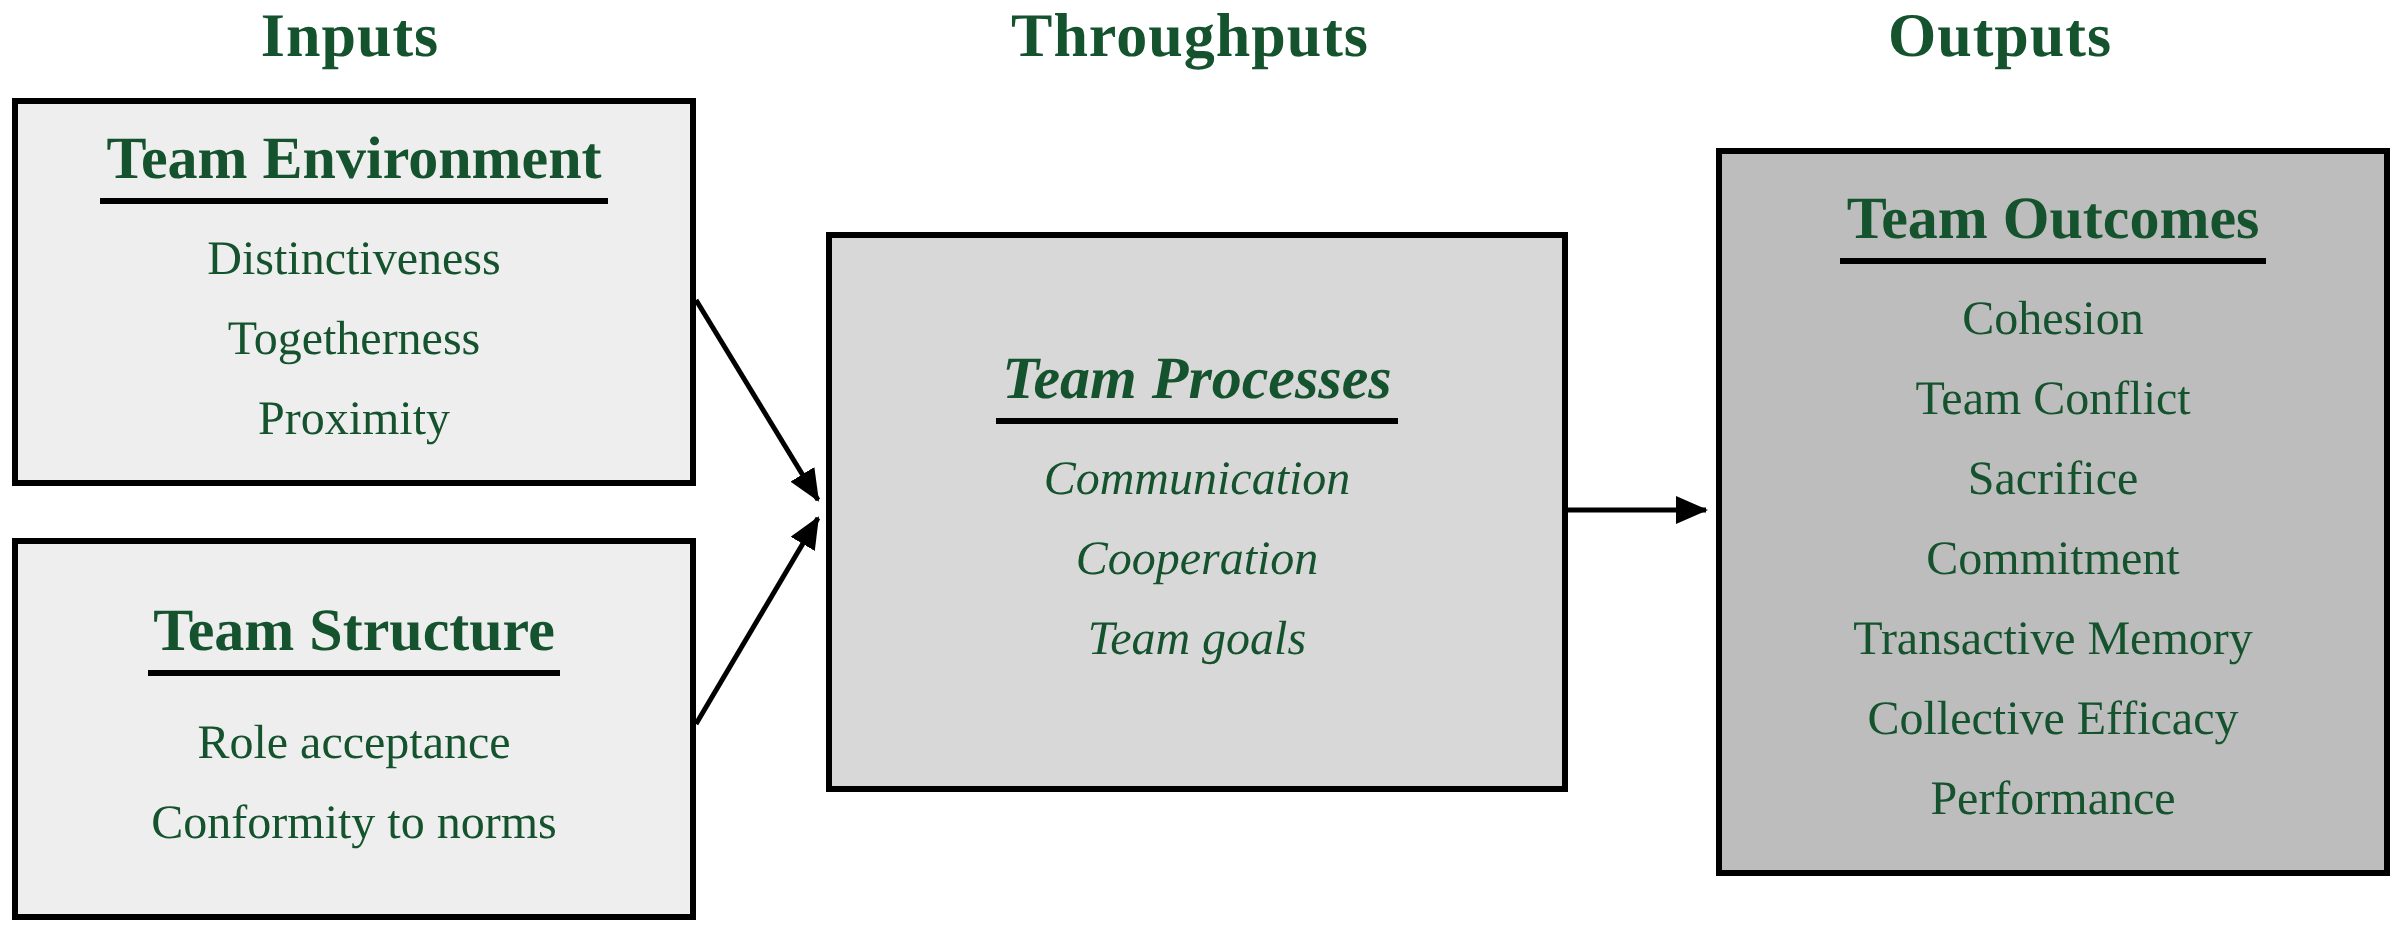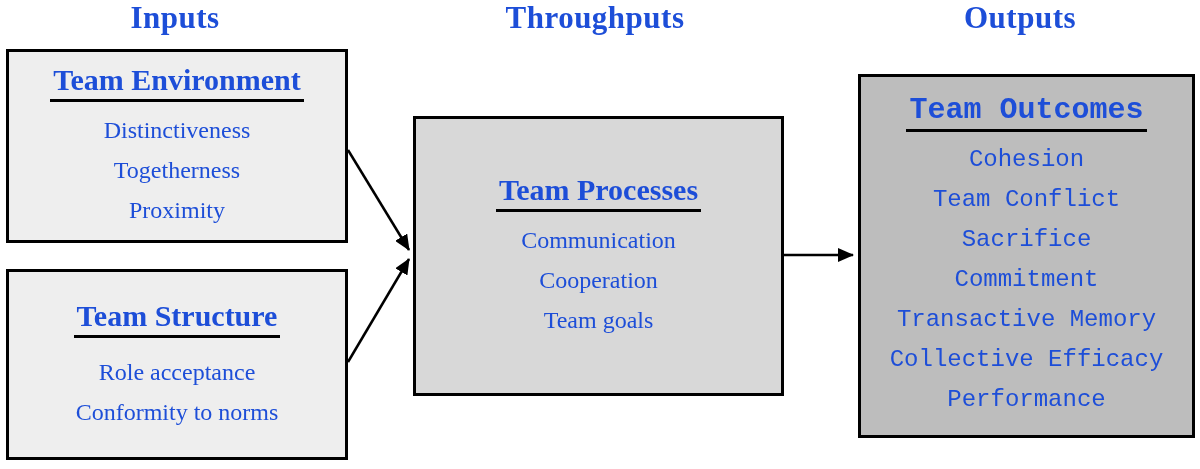--- a/index.html
+++ b/index.html
@@ -1,32 +1,32 @@
 <!DOCTYPE html>
 <html><head>
 <meta charset="utf-8">
 <style>
   html,body{margin:0;padding:0;background:#ffffff;}
   .canvas{
     position:relative;
     width:1200px;height:469px;
     background:#ffffff;
-    color:#1d4ed8;
+    color:#14532d;
     font-family:"Liberation Serif", serif;
     overflow:hidden;
   }
   .col-header{
     position:absolute;top:0;
     font-weight:bold;font-size:31px;line-height:36px;
     text-align:center;
     letter-spacing:0.5px;
   }
   .hdr-inputs{left:50px;width:250px;}
   .hdr-throughputs{left:430px;width:330px;}
-  .hdr-outputs{left:860px;width:320px;}
+  .hdr-outputs{left:840px;width:320px;}
 
   .box{
     position:absolute;
     box-sizing:border-box;
     border:3px solid #000;
     display:flex;flex-direction:column;
     align-items:center;justify-content:center;
     text-align:center;
   }
   .box-title{
@@ -37,21 +37,21 @@
     margin-bottom:8px;
   }
   .box-item{
     font-size:24px;line-height:40px;
     white-space:nowrap;
   }
   .box-env   {left:6px;  top:49px;  width:342px; height:194px; background:#eeeeee;justify-content:center;}
   .box-struct{left:6px;  top:269px; width:342px; height:191px; background:#eeeeee;}
   .box-struct .box-title{margin-bottom:14px;font-family:Liberation Serif, serif;}
   .box-proc  {left:413px;top:116px; width:371px; height:280px; background:#d8d8d8;}
-  .box-out   {left:858px;top:74px;  width:337px; height:364px; background:#bdbdbd;font-family:Liberation Mono, monospace;}
+  .box-out   {left:858px;top:74px;  width:337px; height:364px; background:#bdbdbd;}
 
   .arrows{
     position:absolute;left:0;top:0;width:1200px;height:469px;
     pointer-events:none;
   }
 </style>
 </head>
 <body>
 
 <div class="canvas">
@@ -77,21 +77,21 @@
     <div class="box-item">Togetherness</div>
     <div class="box-item">Proximity</div>
   </div>
 
   <div class="box box-struct" style="background: rgb(238, 238, 238);">
     <div class="box-title">Team Structure</div>
     <div class="box-item">Role acceptance</div>
     <div class="box-item">Conformity to norms</div>
   </div>
 
-  <div class="box box-proc" style="background: rgb(216, 216, 216);">
+  <div class="box box-proc" style="background: rgb(216, 216, 216); font-style: italic;">
     <div class="box-title">Team Processes</div>
     <div class="box-item">Communication</div>
     <div class="box-item">Cooperation</div>
     <div class="box-item">Team goals</div>
   </div>
 
   <div class="box box-out" style="background: rgb(189, 189, 189);">
     <div class="box-title">Team Outcomes</div>
     <div class="box-item">Cohesion</div>
     <div class="box-item">Team Conflict</div>

